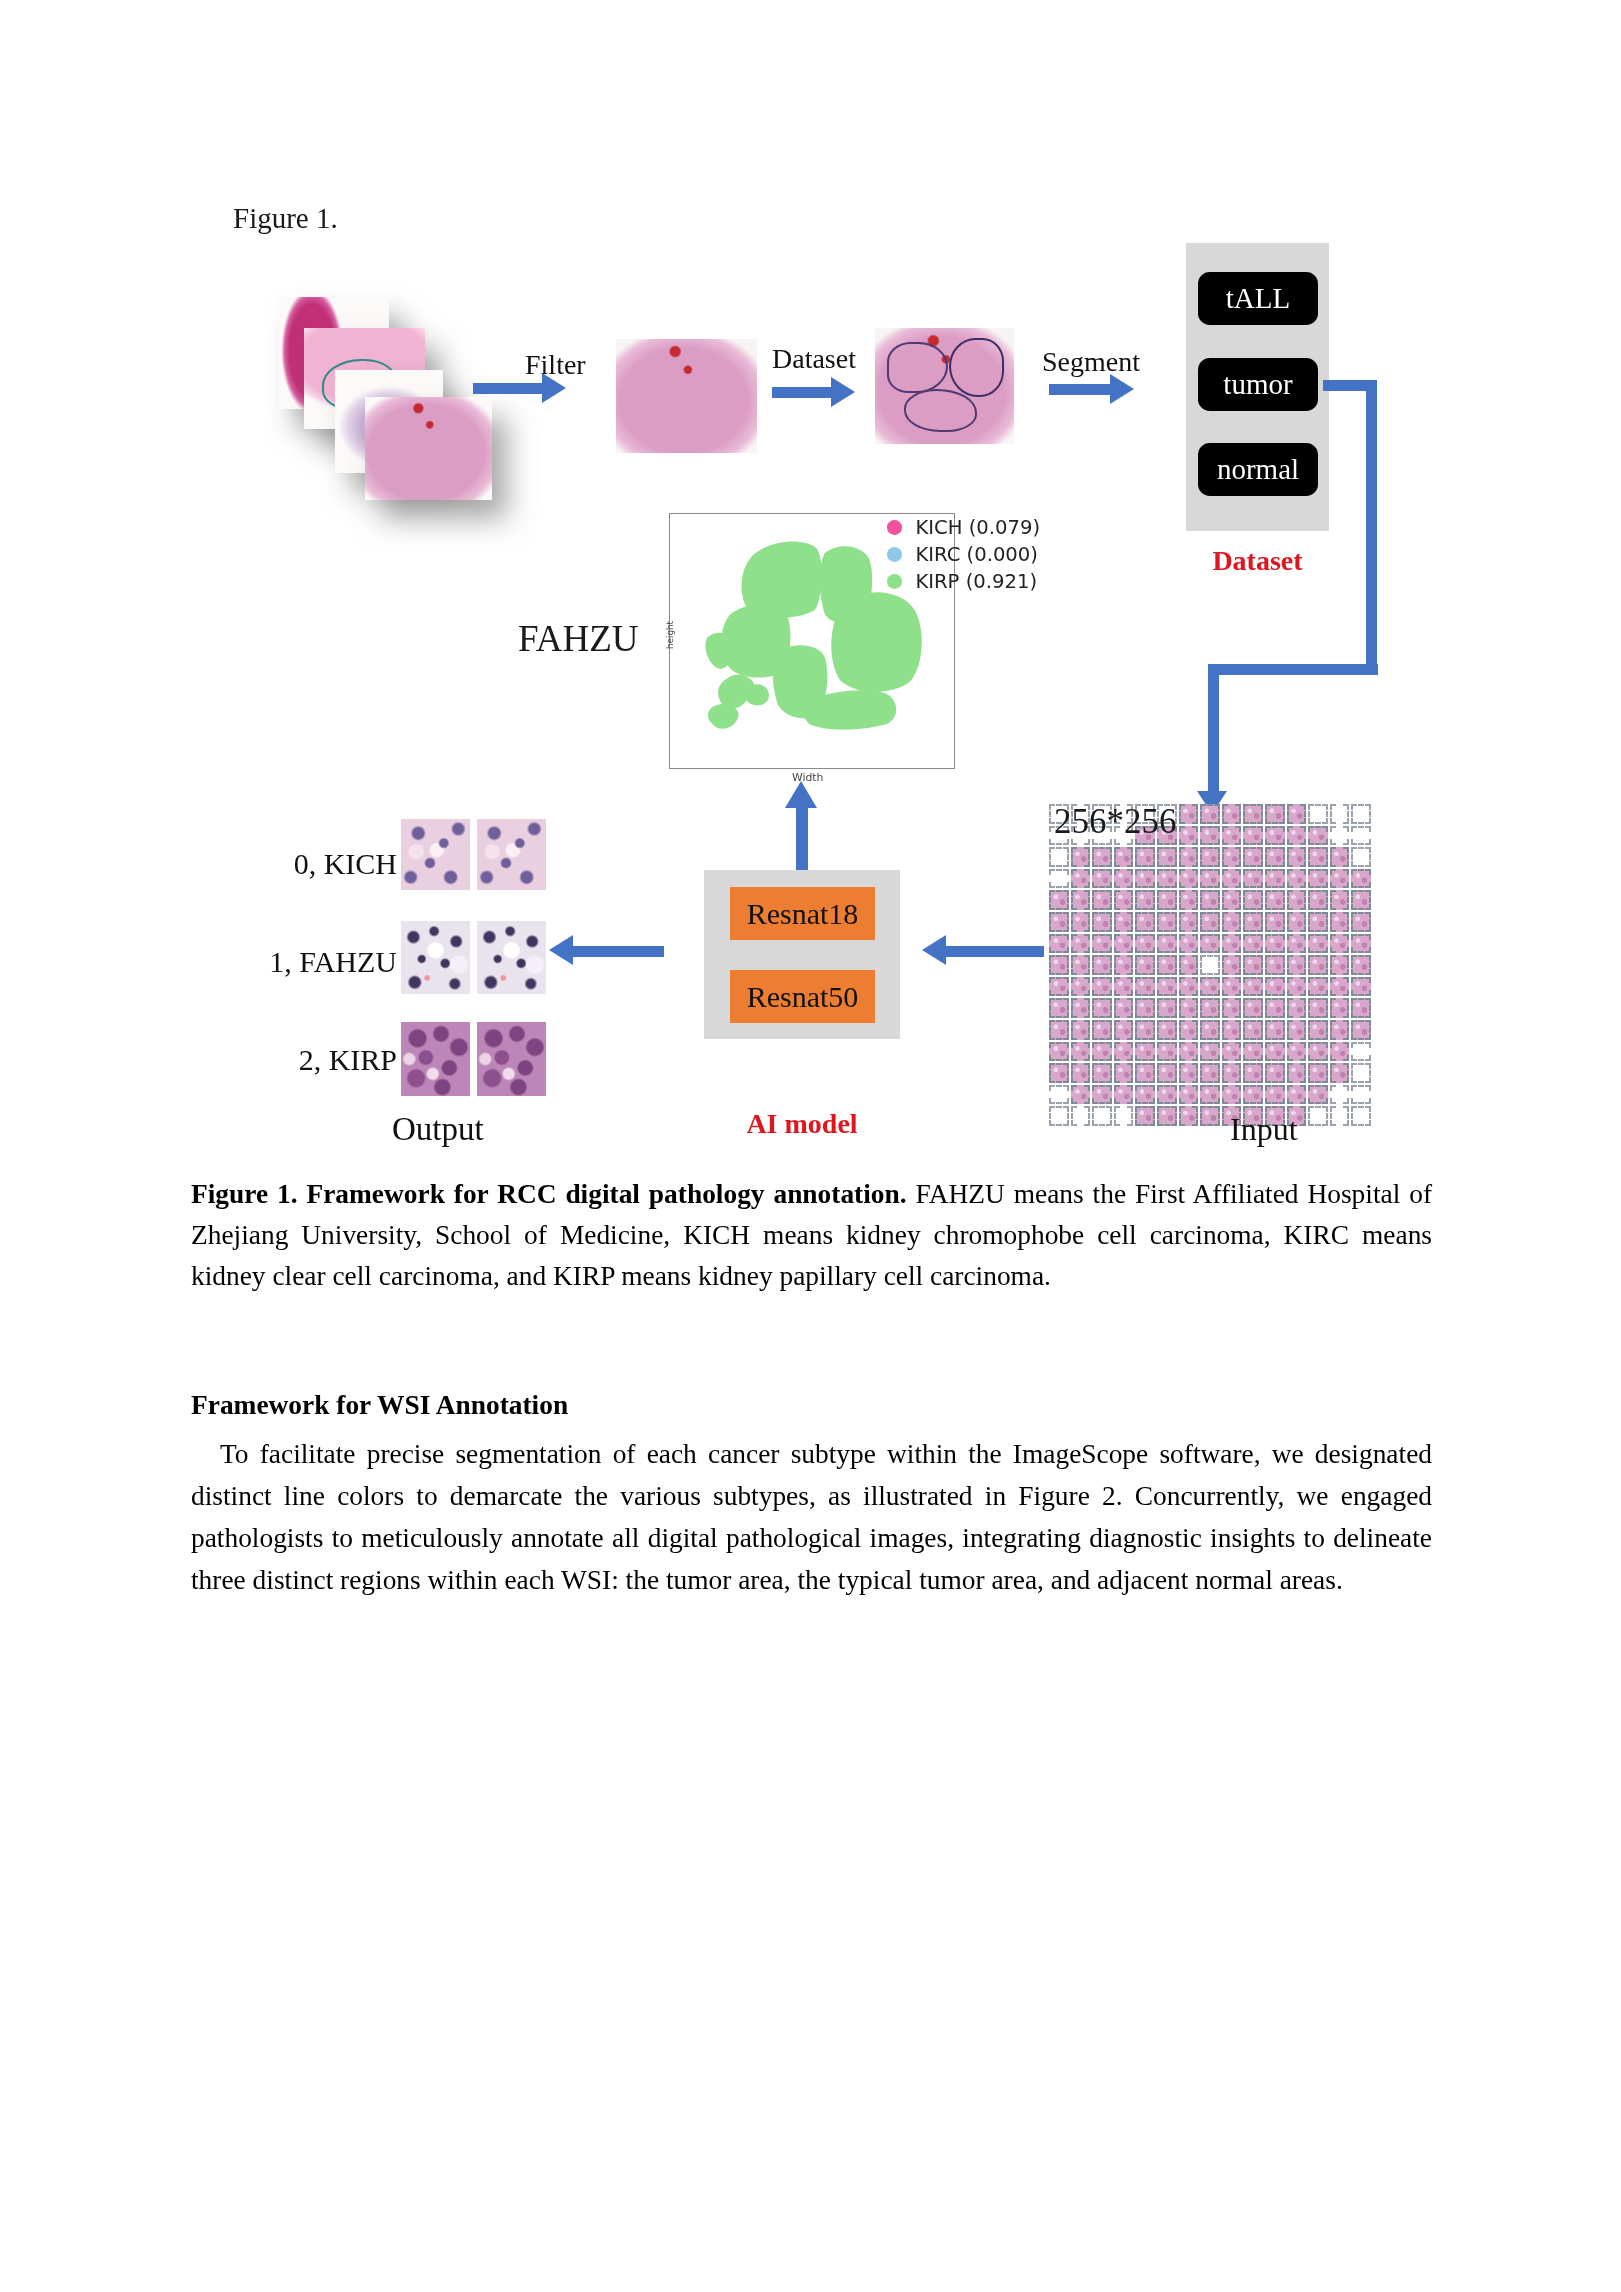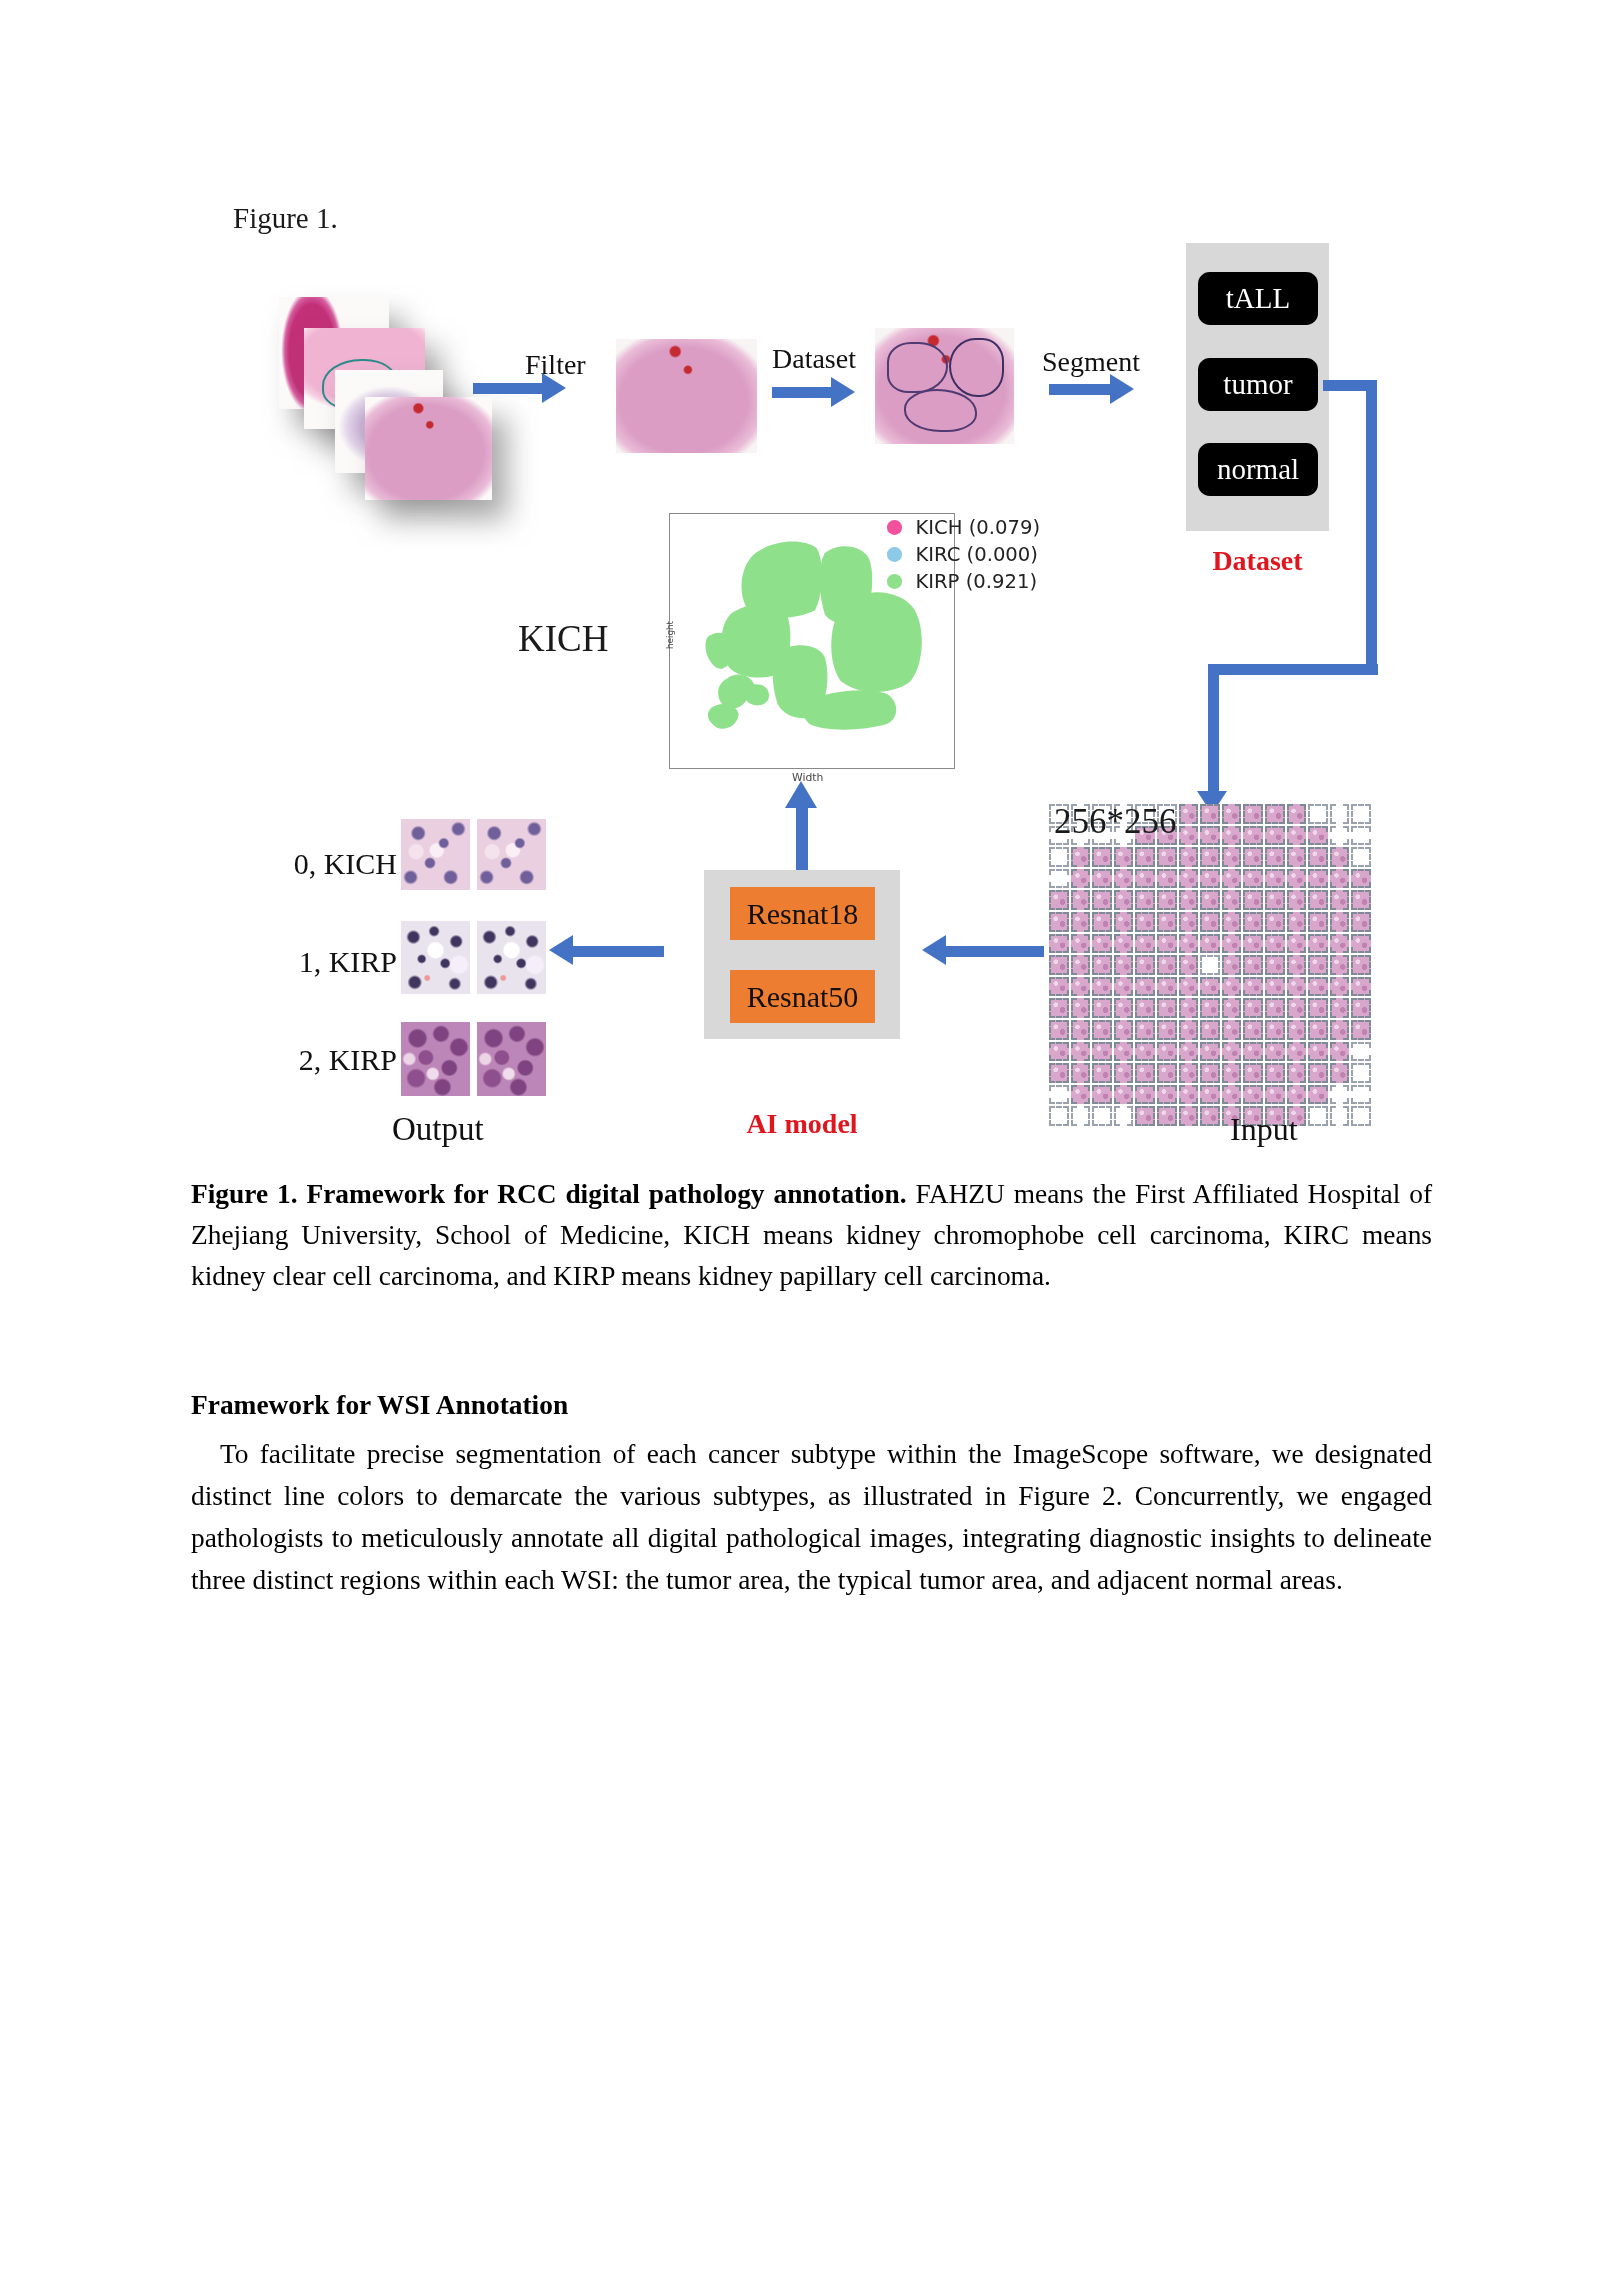--- a/index.html
+++ b/index.html
@@ -142,21 +142,21 @@
   <div class="red-label" style="left:1186px;top:545px;width:143px;text-align:center;">Dataset</div>
 
   <div>
     <div class="shaft" style="left:1323px;top:380px;width:54px;height:10.8px;"></div>
     <div class="shaft" style="left:1366px;top:380px;width:10.8px;height:294px;"></div>
     <div class="shaft" style="left:1208px;top:664px;width:170px;height:10.8px;"></div>
     <div class="shaft" style="left:1208px;top:664px;width:10.8px;height:129px;"></div>
     <div class="tri tri-down" style="left:1197px;top:791px;"></div>
   </div>
 
-  <div class="abs" style="left:518px;top:617px;font-size:37px;">KICH</div>
+  <div class="abs" style="left:518px;top:617px;font-size:37px;">FAHZU</div>
 
   <div id="plot">
     <svg width="284" height="254" viewBox="0 0 290 259">
       <g fill="#8fe08b">
         <path d="M82 45 C95 28 135 22 150 35 C158 48 156 85 148 98 C130 108 95 108 82 100 C70 88 70 60 82 45 Z"></path>
         <path d="M158 40 C172 28 196 32 203 45 C210 62 206 95 196 108 C182 116 164 112 158 102 C152 82 150 55 158 40 Z"></path>
         <path d="M178 92 C200 72 238 78 250 98 C262 120 258 158 244 172 C224 186 190 184 174 170 C160 150 162 108 178 92 Z"></path>
         <path d="M62 102 C76 90 108 88 118 100 C126 114 124 150 114 162 C98 170 70 168 60 156 C50 140 50 114 62 102 Z"></path>
         <path d="M112 140 C126 130 152 132 158 146 C164 164 160 196 148 206 C134 212 116 206 110 194 C104 176 102 152 112 140 Z"></path>
         <path d="M38 126 C46 118 60 120 64 130 C68 142 62 156 52 158 C42 158 32 138 38 126 Z"></path>
@@ -195,21 +195,21 @@
   <div class="tri tri-left" style="left:922px;top:935px;"></div>
   <div class="shaft" style="left:946px;top:946px;width:98px;height:10.8px;"></div>
 
   <div class="tri tri-left" style="left:549px;top:935px;"></div>
   <div class="shaft" style="left:572px;top:946px;width:92px;height:10.8px;"></div>
 
   <div class="out-label" style="left:240px;top:847px;">0, KICH</div>
   <div class="out-img kich" style="left:401px;top:819px;height:71px;"></div>
   <div class="out-img kich" style="left:477px;top:819px;height:71px;"></div>
 
-  <div class="out-label" style="left:240px;top:945px;">1, KIRP</div>
+  <div class="out-label" style="left:240px;top:945px;">1, FAHZU</div>
   <div class="out-img kirc" style="left:401px;top:921px;height:73px;"></div>
   <div class="out-img kirc" style="left:477px;top:921px;height:73px;"></div>
 
   <div class="out-label" style="left:240px;top:1043px;">2, KIRP</div>
   <div class="out-img kirp" style="left:401px;top:1022px;height:74px;"></div>
   <div class="out-img kirp" style="left:477px;top:1022px;height:74px;"></div>
 
   <div class="big-label" style="left:392px;top:1111px;">Output</div>
 
   <div id="patch-grid">

